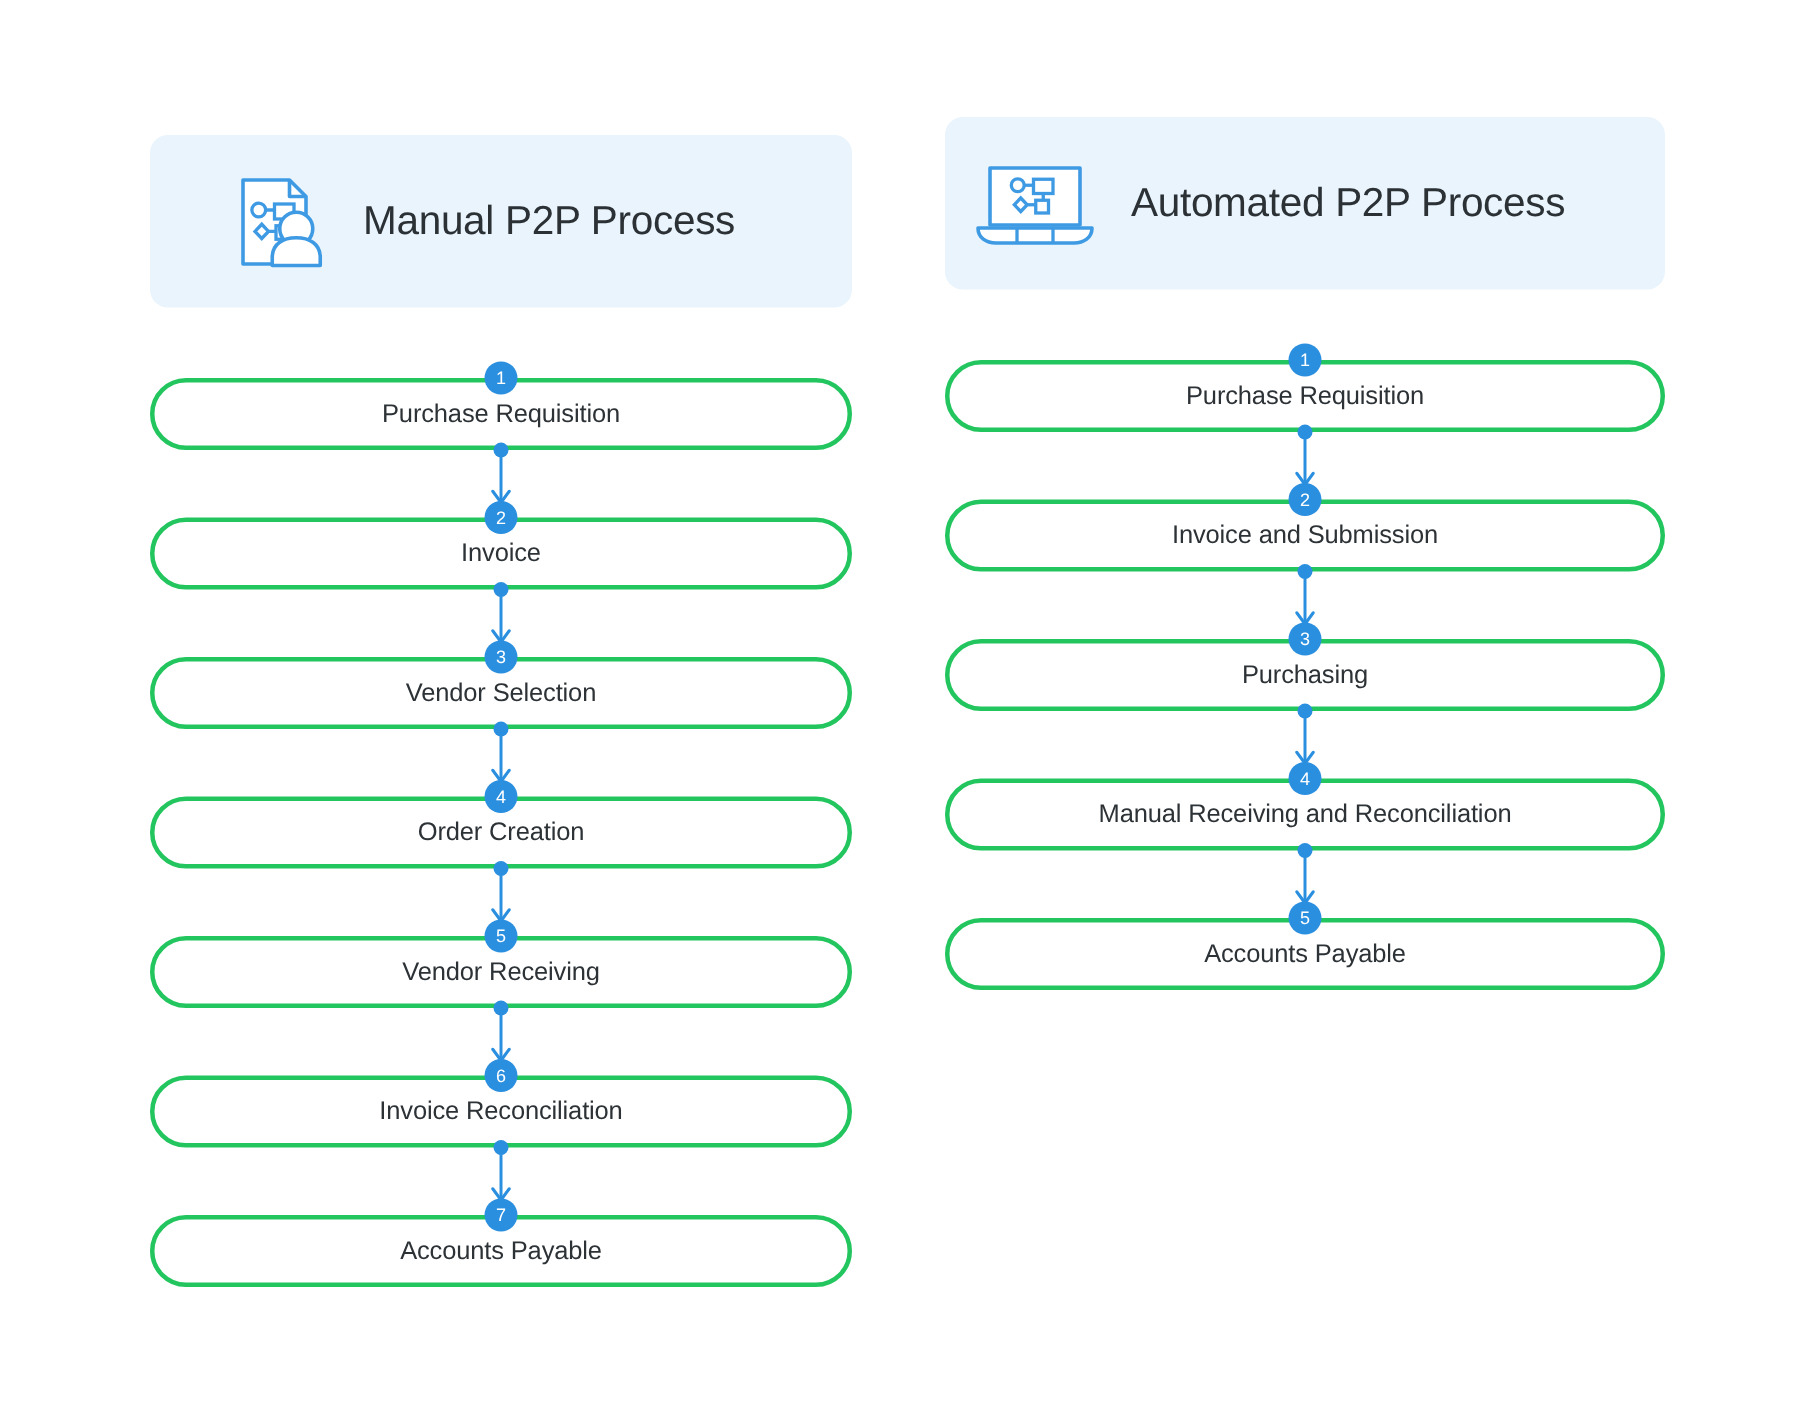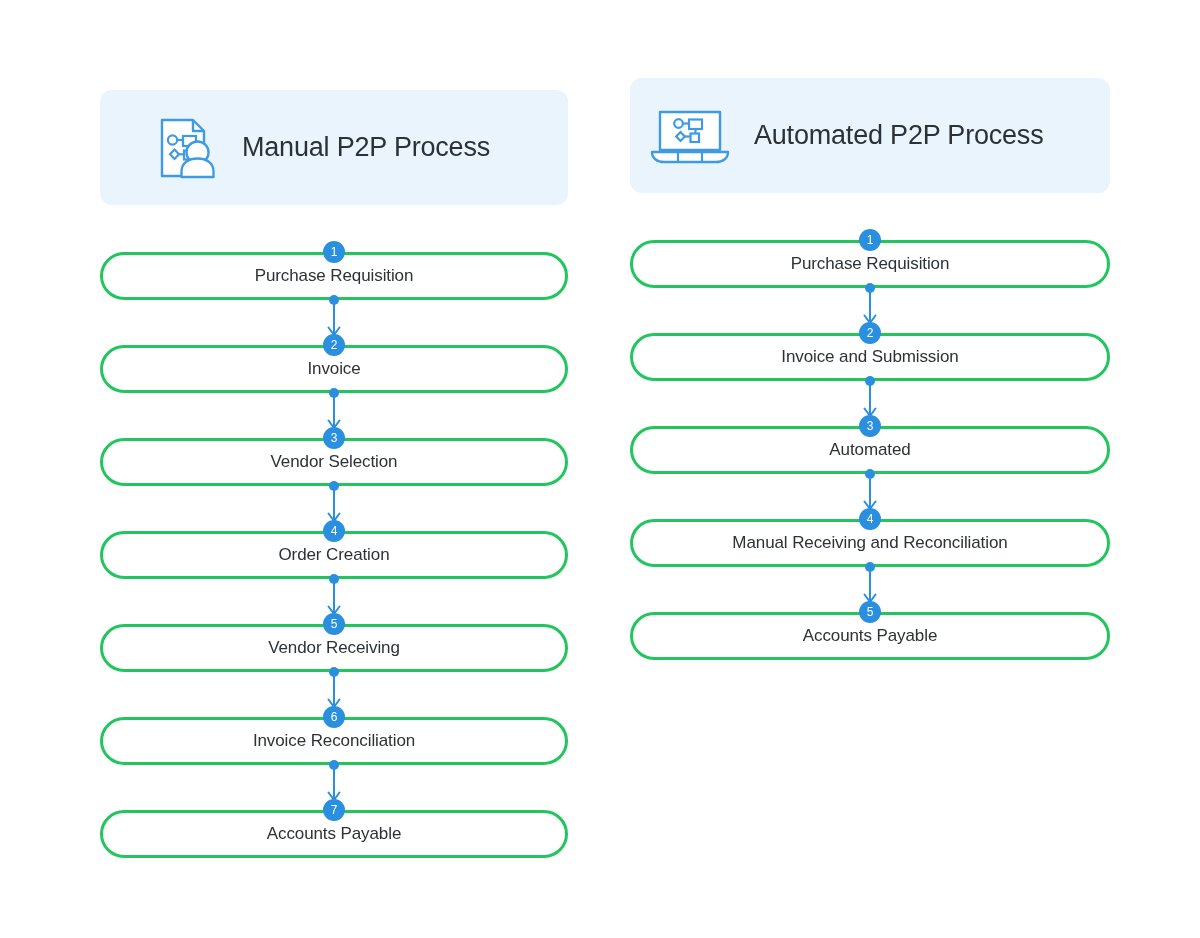--- a/index.html
+++ b/index.html
@@ -306,21 +306,21 @@
           <svg width="18" height="45" viewBox="0 0 18 45">
             <circle cx="9" cy="0" r="5" fill="#2b8fdf"></circle>
             <line x1="9" y1="2" x2="9" y2="34" stroke="#2b8fdf" stroke-width="2"></line>
             <path d="M3.5 27.5 L9 35 L14.5 27.5" stroke="#2b8fdf" stroke-width="2" fill="none" stroke-linecap="round" stroke-linejoin="round"></path>
           </svg>
         </span>
       </div>
 
       <div class="step">
         <div class="step-box">
-          <span class="step-label">Automated</span>
+          <span class="step-label">Purchasing</span>
         </div>
         <span class="step-badge">3</span>
         <span class="connector">
           <svg width="18" height="45" viewBox="0 0 18 45">
             <circle cx="9" cy="0" r="5" fill="#2b8fdf"></circle>
             <line x1="9" y1="2" x2="9" y2="34" stroke="#2b8fdf" stroke-width="2"></line>
             <path d="M3.5 27.5 L9 35 L14.5 27.5" stroke="#2b8fdf" stroke-width="2" fill="none" stroke-linecap="round" stroke-linejoin="round"></path>
           </svg>
         </span>
       </div>

